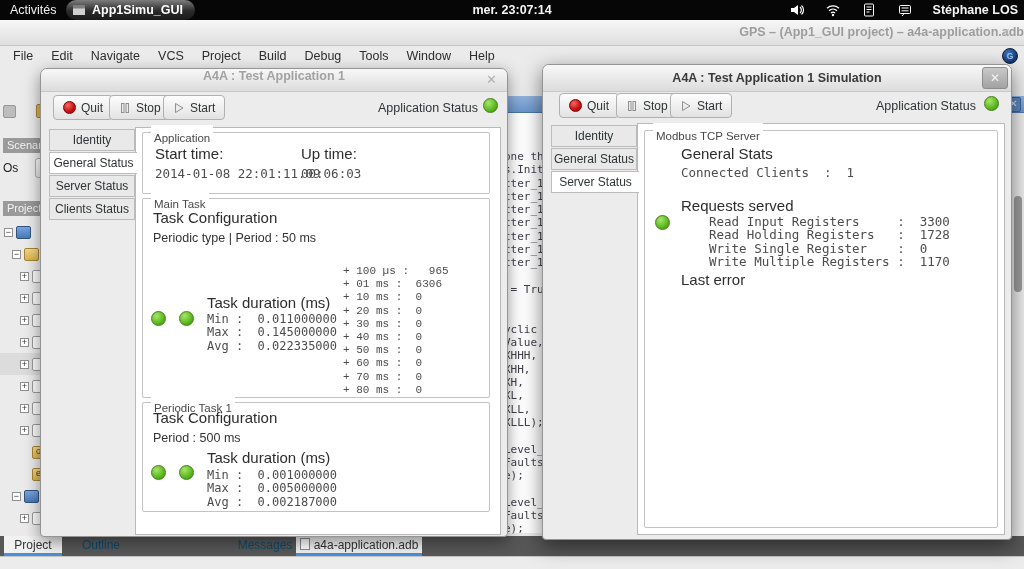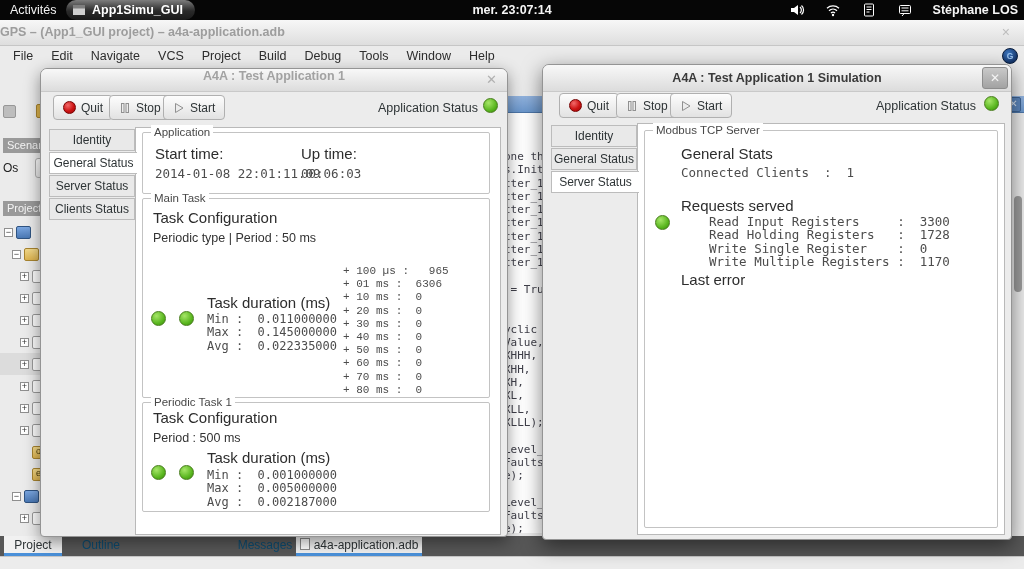--- a/index.html
+++ b/index.html
@@ -13,21 +13,21 @@
           background:linear-gradient(180deg,#7d7d7d,#2a2a2a 55%,#1a1a1a);border-radius:10px;}
   .appbtn span{font-size:12.5px;font-weight:bold;color:#fff;}
   .clock{position:absolute;left:50%;transform:translateX(-50%);line-height:20px;font-size:12.5px;font-weight:bold;color:#f5f5f5;}
   .sysarea{position:absolute;right:6px;top:0;height:20px;display:flex;align-items:center;gap:20px;}
   .sysarea svg{display:block;}
   .username{font-size:12.5px;font-weight:bold;color:#f5f5f5;}
 
   
   .gpswin{position:absolute;left:0;top:20px;width:1024px;height:549px;background:#ebebeb;}
   .gpstitle{position:absolute;left:0;top:0;width:1024px;height:25px;background:linear-gradient(#f7f7f7,#dedede);border-bottom:1px solid #c6c6c6;}
-  .gpstitle .t{display:block;text-align:left;line-height:25px;font-size:12.5px;font-weight:bold;color:#9d9d9d;}
+  .gpstitle .t{display:block;text-align:right;line-height:25px;font-size:12.5px;font-weight:bold;color:#9d9d9d;}
   .gpsclose{position:absolute;right:14px;top:0;line-height:25px;font-size:14px;color:#bdbdbd;}
   .gpsclose::before{content:"×";}
   .menubar{position:absolute;left:4px;top:26px;height:21px;display:flex;}
   .menu-item{padding:0 9px;line-height:21px;font-size:12.5px;color:#2d2d2d;}
   .gpsbadge{position:absolute;right:6px;top:28px;width:14px;height:14px;border-radius:50%;
             background:radial-gradient(circle at 38% 32%,#3d78c2,#16366b 70%);border:1px solid #0a1d3c;
             color:#9cc3ee;font-size:8.5px;font-weight:bold;text-align:center;line-height:14px;}
 
   
   .edtabs{position:absolute;left:42px;top:76px;width:982px;height:16px;background:linear-gradient(#92b3de,#6b97cc);border-bottom:1px solid #4d76a8;}
@@ -88,21 +88,21 @@
          background:radial-gradient(circle at 35% 30%,#f26a6a,#cd1414 55%,#9a0404);border:1px solid #780202;box-sizing:border-box;}
   .aslabel{position:absolute;font-size:12.5px;color:#2e3436;}
   .led{position:absolute;width:15px;height:15px;border-radius:50%;box-sizing:border-box;
        background:radial-gradient(circle at 35% 30%,#a6e668,#58b51e 62%,#3b8a0c);border:1px solid #477d1b;}
   .vtabs{position:absolute;width:86px;z-index:3;}
   .vtab{height:22px;box-sizing:border-box;line-height:21px;text-align:center;font-size:12px;color:#2e3436;
         border:1px solid #bcbcbc;background:#e9e9e9;margin-bottom:1px;}
   .vtab.selected{background:#fff;width:calc(100% + 2px);border-right:none;}
   .content{position:absolute;background:#fff;border:1px solid #b9b9b9;box-sizing:content-box;}
   .gbox{position:absolute;border:1px solid #c3c3c3;border-radius:2px;}
-  .gl{position:absolute;top:-8px;left:8px;background:#fff;padding:0 3px;font-size:11.5px;color:#484848;line-height:14px;}
+  .gl{position:absolute;top:-8px;left:8px;background:#fff;padding:6px 3px;font-size:11.5px;color:#484848;line-height:14px;}
   .h{position:absolute;font-size:15px;color:#2d2d2d;}
   .h2{position:absolute;font-size:13.5px;color:#2d2d2d;}
   .sub{position:absolute;font-size:12.5px;color:#333;}
   .mono{position:absolute;font-family:"DejaVu Sans Mono",monospace;white-space:pre;color:#4c4c4c;}
   .m13{font-size:12.5px;}
   .mlist .mline{font-family:"DejaVu Sans Mono",monospace;white-space:pre;color:#4c4c4c;font-size:12px;line-height:13.3px;}
   .sched .mline{font-family:Liberation Mono, monospace;white-space:pre;color:#4c4c4c;font-size:11px;line-height:13.2px;}
   .mlist,.sched{position:absolute;}
   .reqlist .mline{font-size:12.5px;line-height:13.4px;padding-left:28px;}
 </style>

